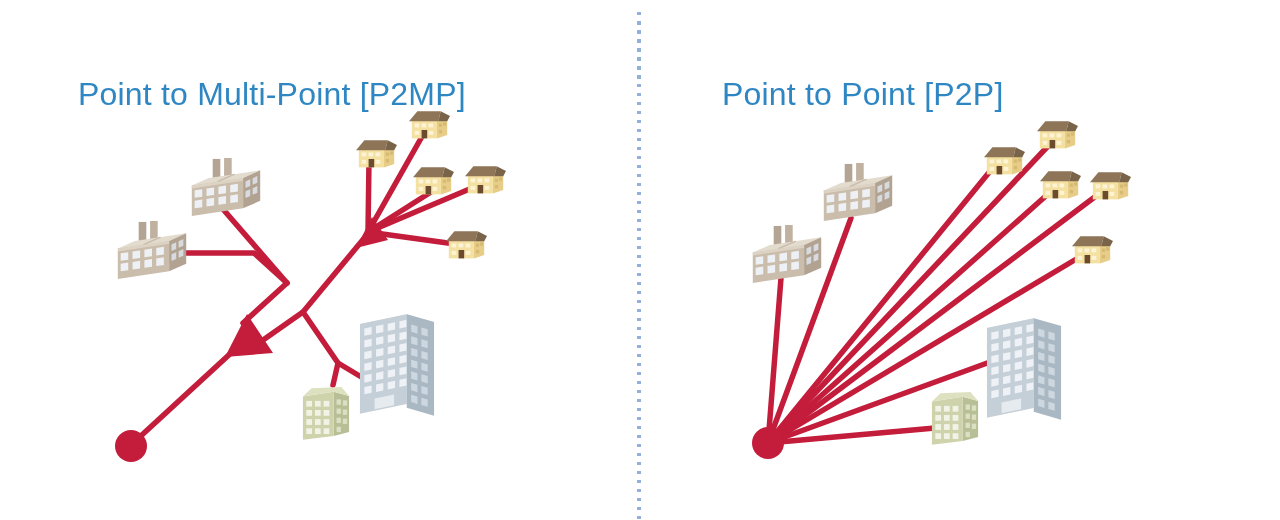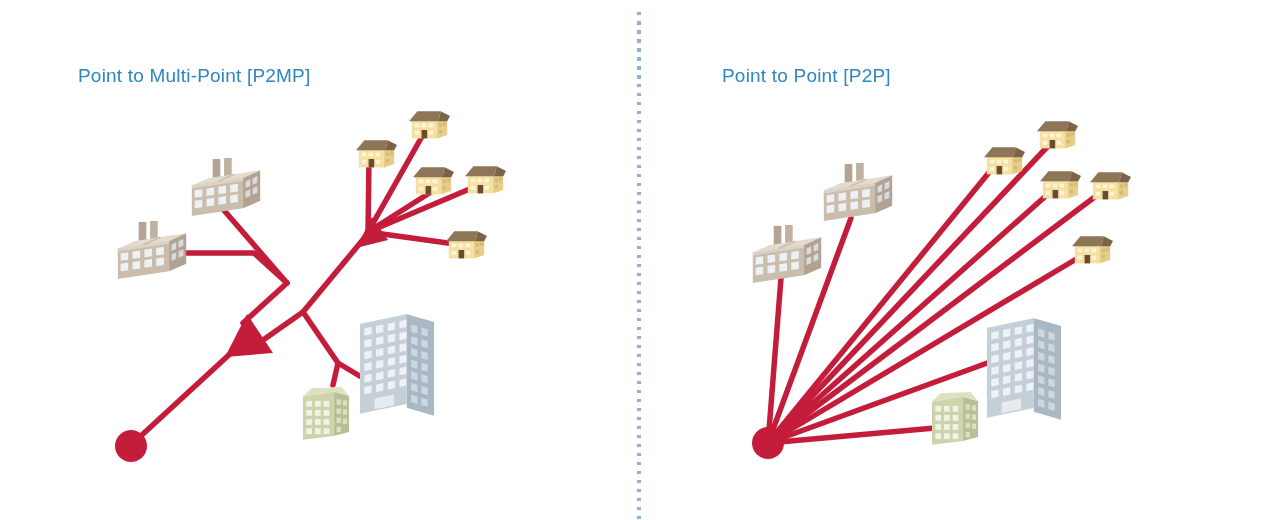--- a/index.html
+++ b/index.html
@@ -12,21 +12,21 @@
   body{
     width:1280px;height:520px;overflow:hidden;position:relative;
     background:var(--background);
     font-family:"Liberation Sans",sans-serif;
   }
   .canvas{position:absolute;left:0;top:0;width:1280px;height:520px;}
   .panel{position:absolute;top:0;height:520px;width:640px;}
   .panel.left{left:0;}
   .panel.right{left:608px;}
   .panel-title{
-    position:absolute;top:50px;font-size:19px;line-height:1.1;
+    position:absolute;top:50px;font-size:32px;line-height:1.1;
     color:var(--title-blue);letter-spacing:.2px;white-space:nowrap;font-weight:400;
   }
   .panel.left .panel-title{left:78px;}
   .panel.right .panel-title{left:114px;}
   .diagram{position:absolute;left:0;top:0;width:640px;height:520px;}
   .divider{
     position:absolute;left:637px;top:12px;width:4px;height:508px;opacity:.85;
     background:repeating-linear-gradient(180deg,
       var(--divider-blue) 0px,var(--divider-blue) 3.5px,
       transparent 3.5px,transparent 9px);

